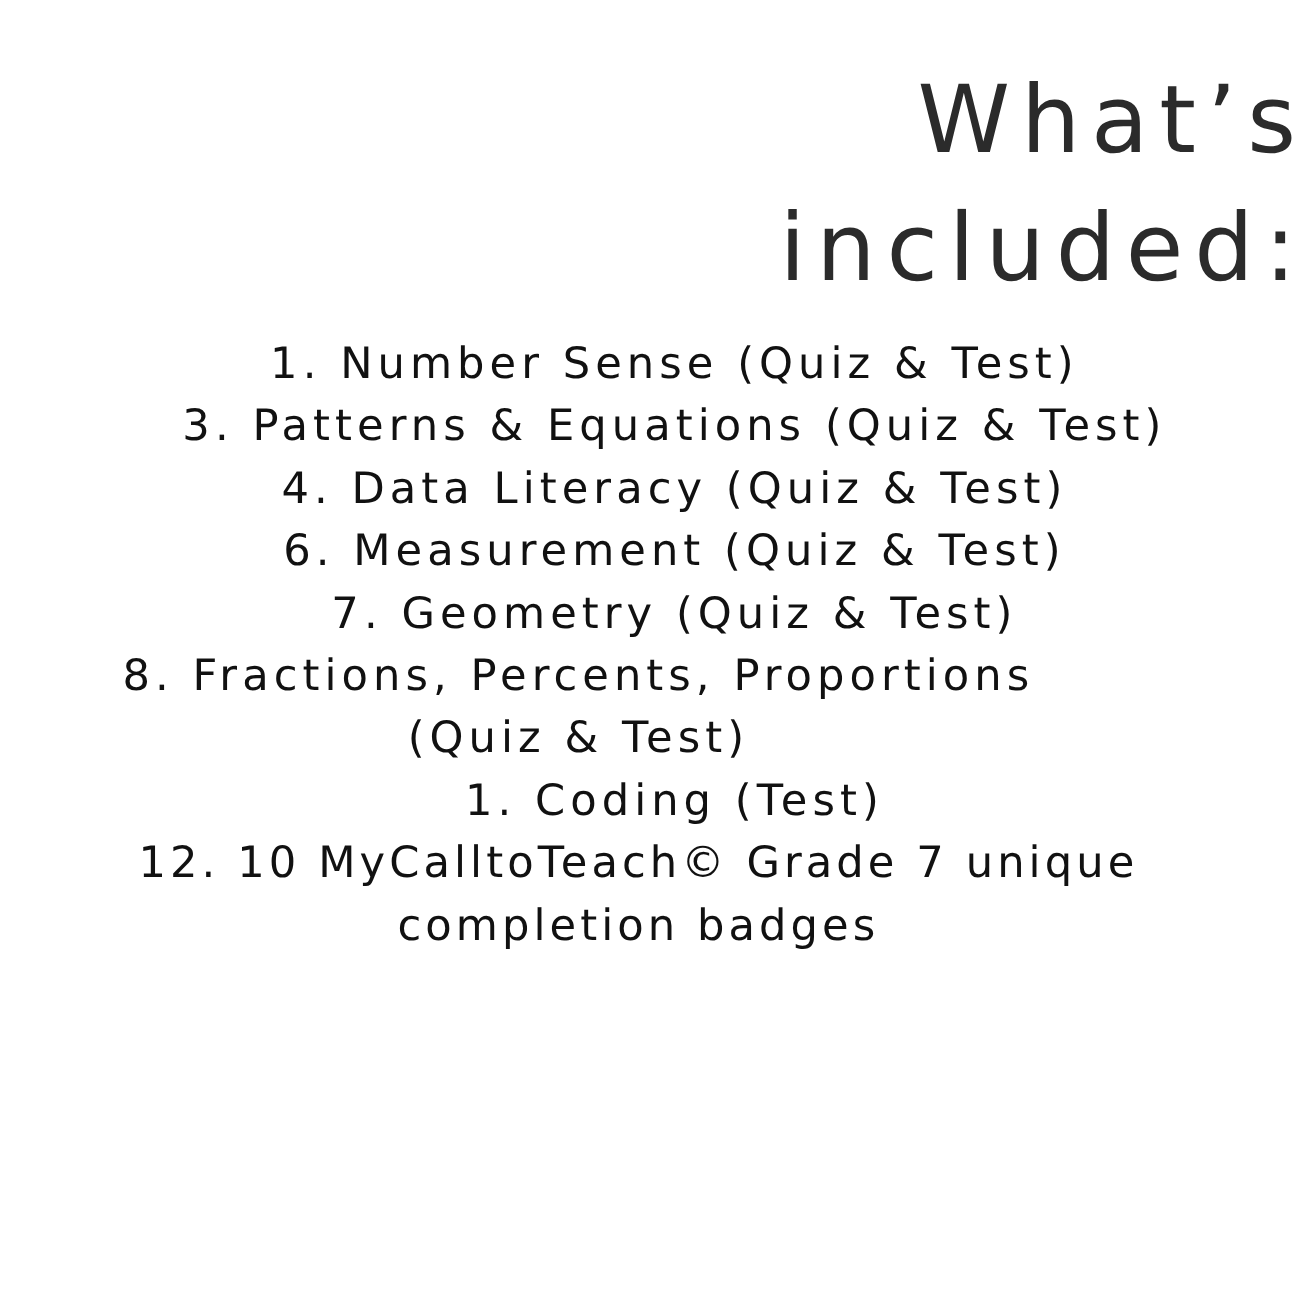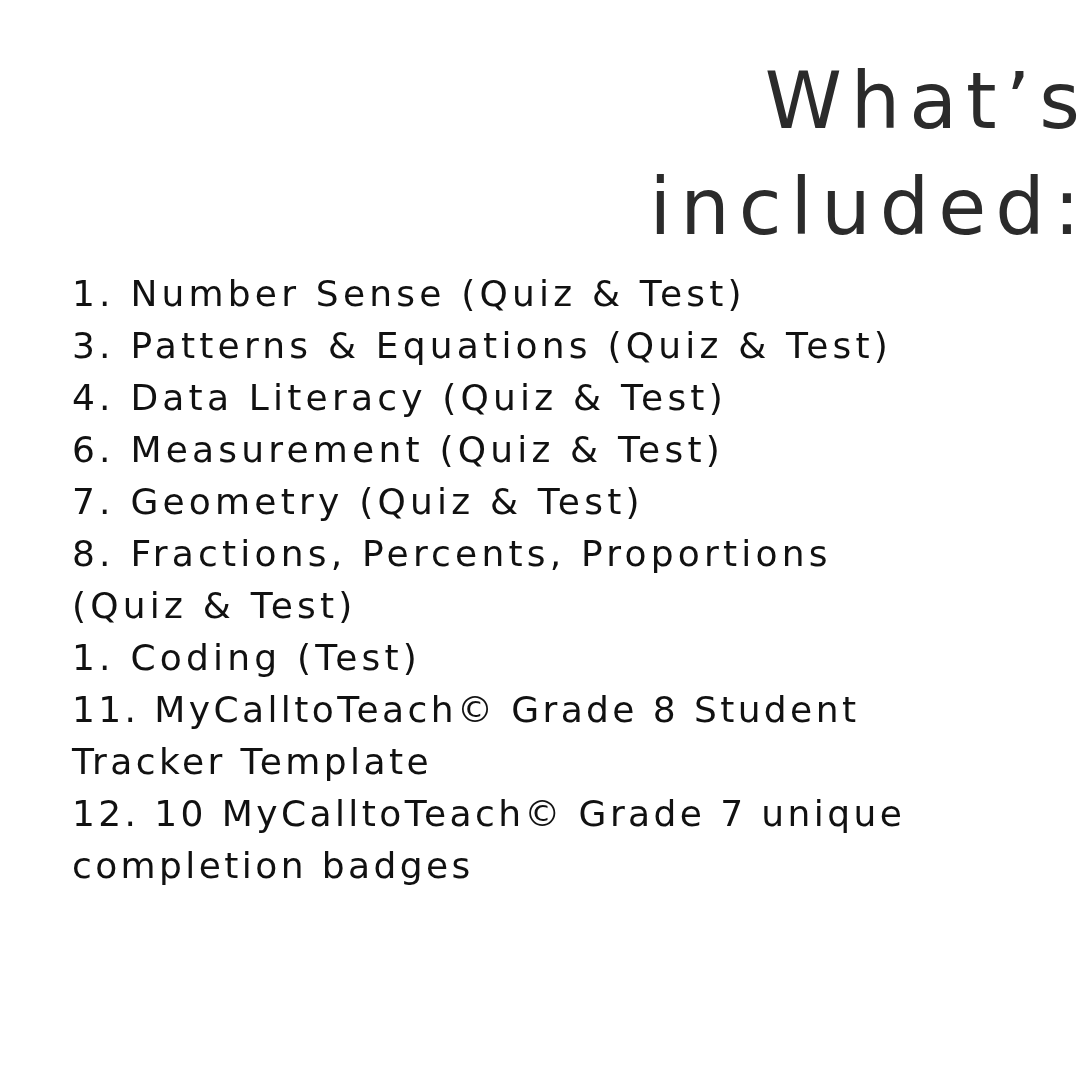--- a/index.html
+++ b/index.html
@@ -27,27 +27,28 @@
       color: #2b2b2b;
       font-weight: normal;
       margin: 0;
     }
     .title span { display: block; }
     .list {
       position: absolute;
       left: 68px;
       top: 264px;
       width: 960px;
-      margin: 4px;
+      margin: 14px;
       padding: 0;
       list-style: none;
       font-size: 36px;
       line-height: 52px;
       letter-spacing: 4.2px;
       color: #111111;
+      text-align: center;
     }
     .list li {
       margin: 0;
       padding: 0;
       white-space: normal;
     }
     .list li.tight { letter-spacing: 3.4px; }
   </style>
 </head>
 <body>
@@ -58,15 +59,14 @@
 </h1>
 
 <ul class="list">
   <li>1. Number Sense (Quiz &amp; Test)</li>
   <li>3. Patterns &amp; Equations (Quiz &amp; Test)</li>
   <li>4. Data Literacy (Quiz &amp; Test)</li>
   <li>6. Measurement (Quiz &amp; Test)</li>
   <li>7. Geometry (Quiz &amp; Test)</li>
   <li style="width:800px">8. Fractions, Percents, Proportions (Quiz &amp; Test)</li>
   <li>1. Coding (Test)</li>
-  <li class="tight" style="width:850px">11. MyCalltoTeach© Grade 8 Student Tracker Template</li>
   <li class="tight" style="width:900px">12. 10 MyCalltoTeach© Grade 7 unique completion badges</li>
 </ul>
 
 </body></html>

